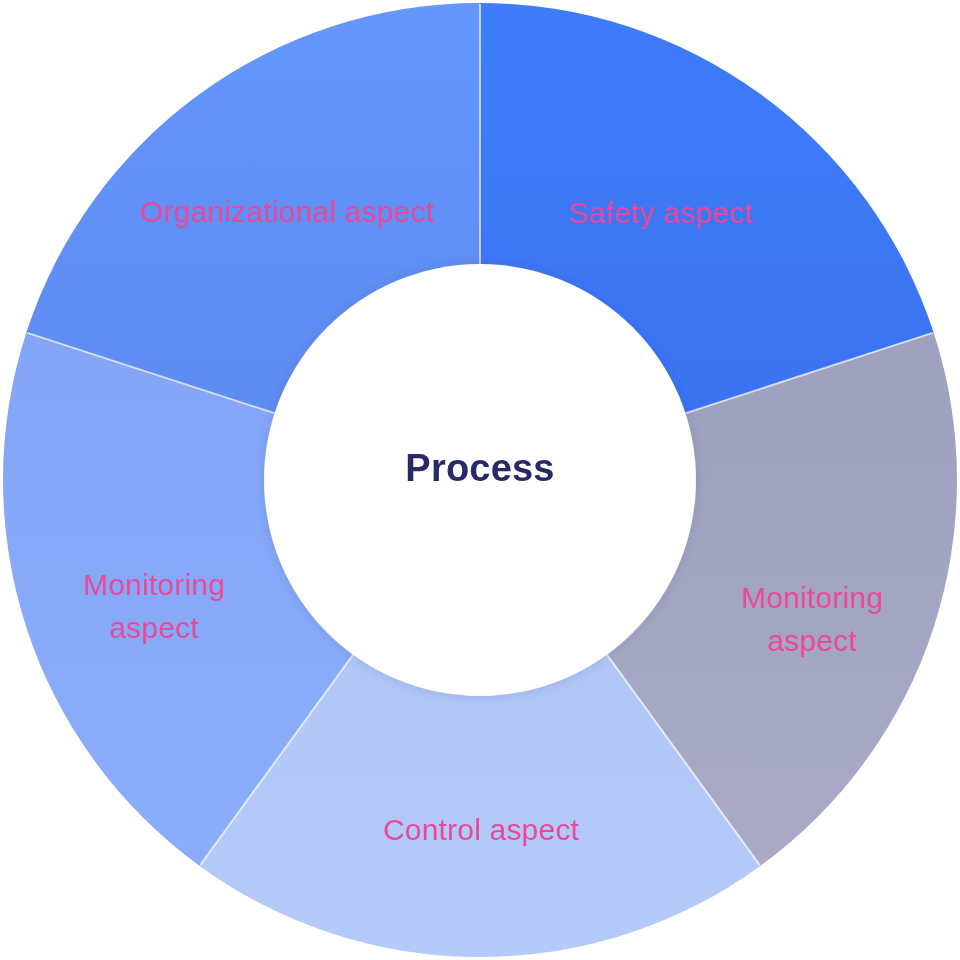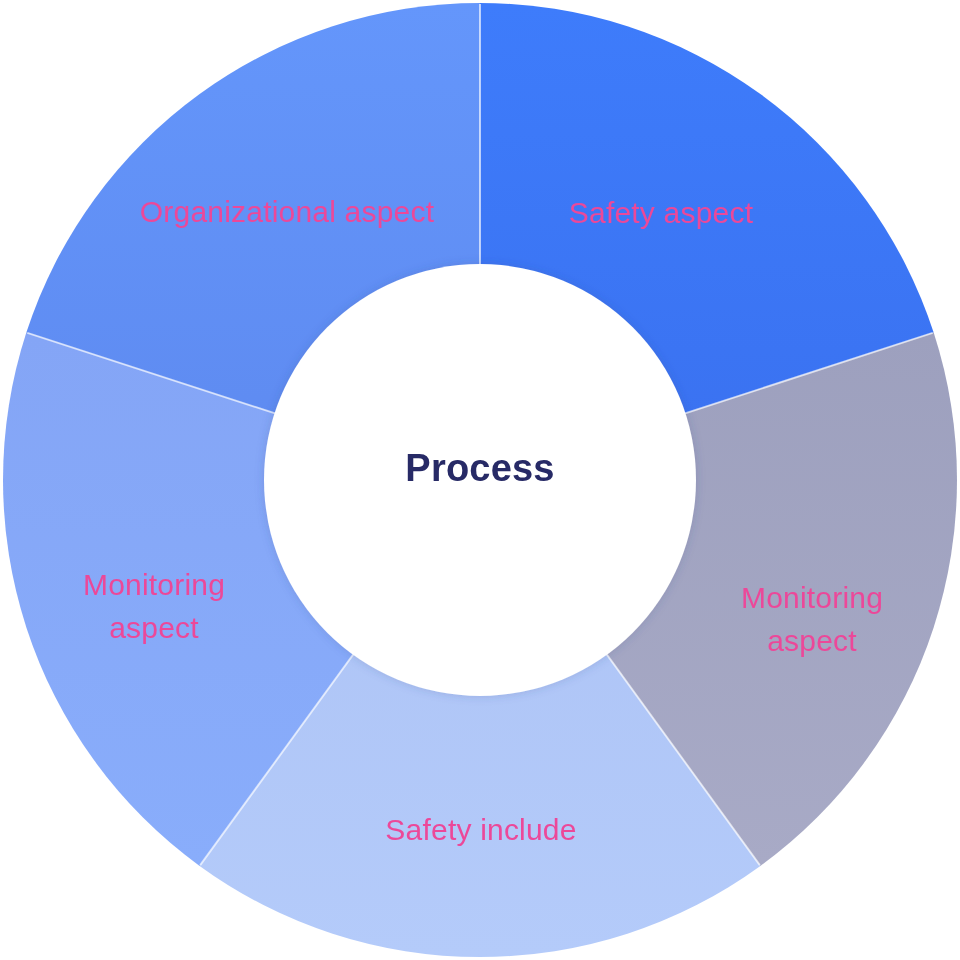--- a/index.html
+++ b/index.html
@@ -101,21 +101,21 @@
         <line x1="480" y1="480" x2="200.21421990878287" y2="865.092089322475" stroke="rgba(255,255,255,0.65)" stroke-width="2"></line>
         <line x1="480" y1="480" x2="27.297098243506923" y2="332.9079106775249" stroke="rgba(255,255,255,0.65)" stroke-width="2"></line>
       </g>
     <circle id="center-hole" cx="480" cy="480" r="216" fill="#ffffff" filter="url(#holeShadow)"></circle>
   </svg>
 
   <div class="seg-label label-control">Safety aspect</div>
 
   <div class="seg-label wrap label-monitoring">Monitoring aspect</div>
 
-  <div class="seg-label label-safety">Safety include</div>
+  <div class="seg-label label-safety">Control aspect</div>
 
   <div class="seg-label wrap label-information">Monitoring aspect</div>
 
   <div class="seg-label label-organizational">Organizational aspect</div>
 
   <div class="center-title" style="color: rgb(39, 42, 102);">
     <span>Process</span>
   </div>
 
 </div>

